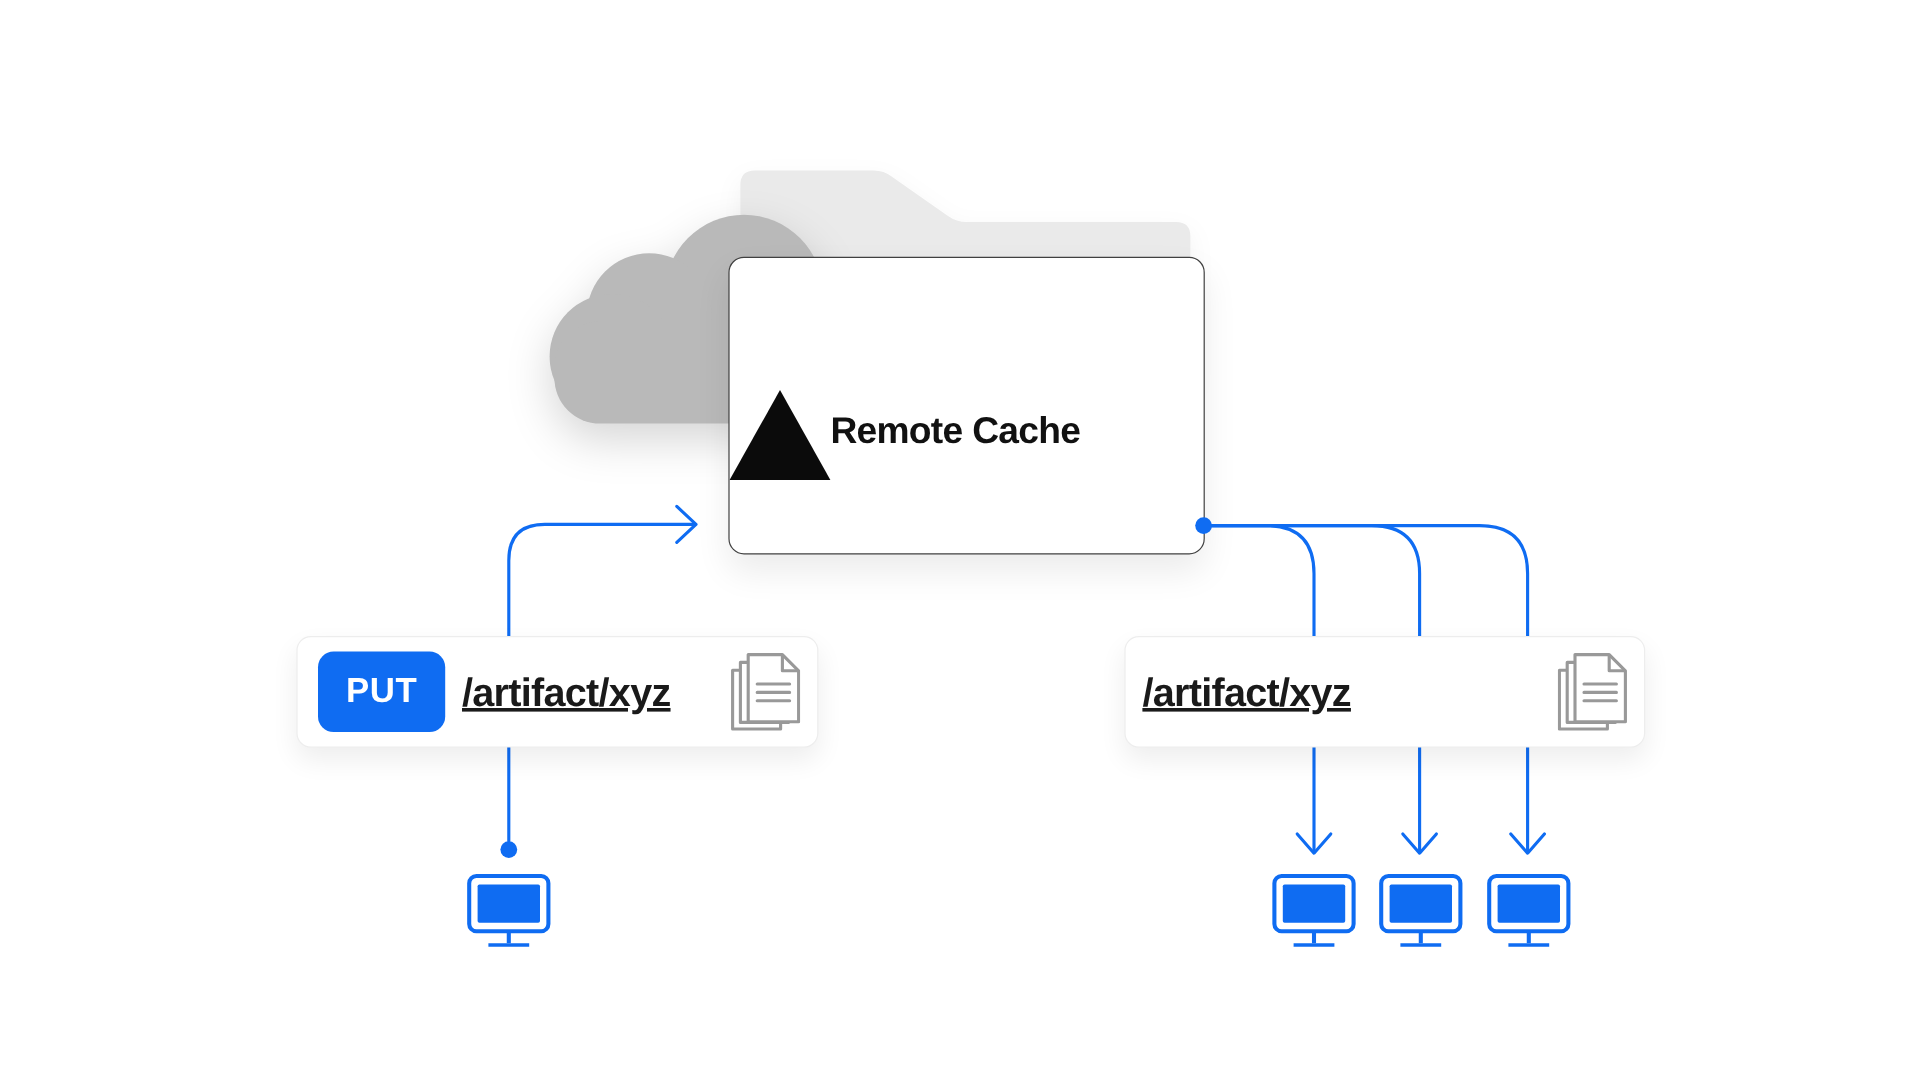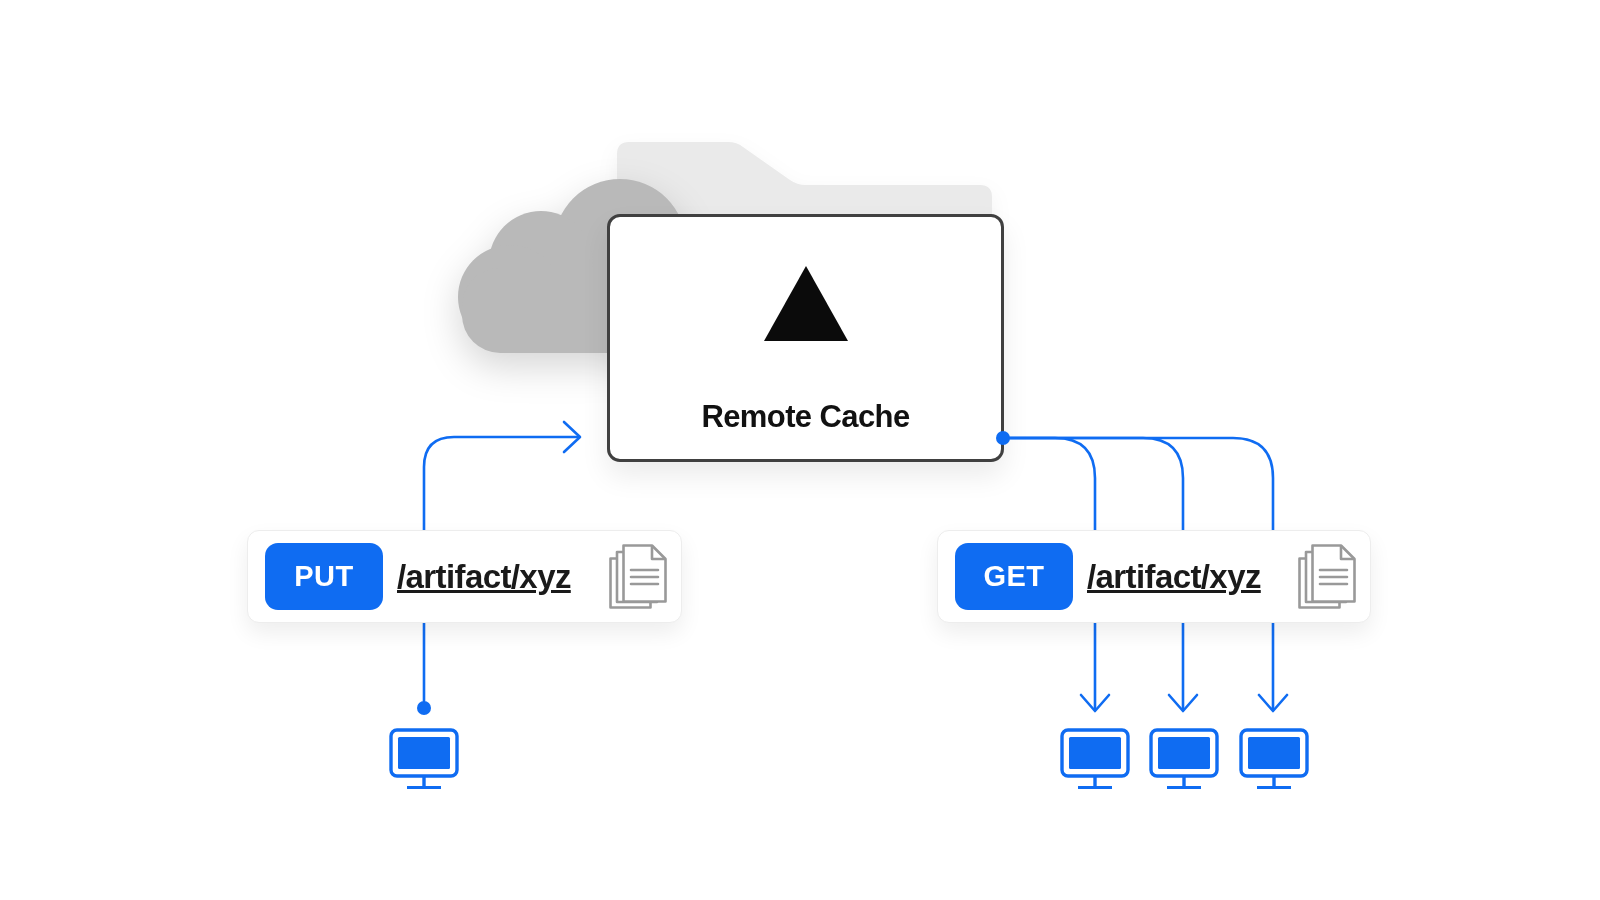--- a/index.html
+++ b/index.html
@@ -6,25 +6,24 @@
   .canvas {
     position:relative; width:1600px; height:900px; background:#ffffff;
     overflow:hidden;
     font-family:"Liberation Sans","DejaVu Sans",sans-serif;
   }
   svg.layer { position:absolute; left:0; top:0; width:1600px; height:900px; }
 
   
   .rc-card {
     position:absolute; left:607px; top:214px; width:397px; height:248px;
-    background:#ffffff; border:3px solid #404040; border-radius:13px;
+    background:#ffffff; border:1px solid #404040; border-radius:13px;
     box-shadow:0 14px 28px rgba(0,0,0,.08);
-    display:flex; flex-direction:column; align-items:center;
+    display:flex; flex-direction:row; align-items:center;
     box-sizing:border-box;
-    gap:17px;
   }
   .triangle {
     margin-top:49px; width:0; height:0;
     border-left:42px solid transparent; border-right:42px solid transparent;
     border-bottom:75px solid #0b0b0b;
   }
   .rc-label {
     margin-top:41px; font-size:31px; font-weight:bold; color:#111111;
     letter-spacing:-0.6px; white-space:nowrap;
   }
@@ -32,21 +31,21 @@
   
   .req-card {
     position:absolute; top:530px; height:93px; background:#ffffff;
     border:1px solid #ededed; border-radius:12px;
     box-shadow:0 10px 22px rgba(0,0,0,.07);
     display:flex; align-items:center; box-sizing:border-box;
   }
   .req-card.put { left:247px; width:435px; }
   .req-card.get { left:937px; width:434px; }
   .method-pill {
-    margin-left:17px; width:118px; height:67px; border-radius:13px;
+    margin-left:17px; width:106px; height:67px; border-radius:13px;
     background:#0f6cf2; color:#ffffff; font-size:29px; font-weight:bold;
     display:flex; align-items:center; justify-content:center;
     letter-spacing:0.5px; flex:0 0 auto;
   }
   .req-path {
     margin-left:14px; font-size:33px; font-weight:bold; color:#1a1a1a;
     letter-spacing:-0.6px; white-space:nowrap;text-decoration:underline;
   }
   .files-icon { margin-left:auto; margin-right:14px; flex:0 0 auto; }
 
@@ -97,21 +96,20 @@
     <svg class="files-icon" width="58" height="66" viewBox="0 0 58 66" fill="#ffffff" stroke="#999999" stroke-width="2.6" stroke-linejoin="round">
       <rect x="1.5" y="14.5" width="40" height="49"></rect>
       <rect x="8" y="8" width="40" height="50"></rect>
       <path d="M14.5 1.5 H43 L56.5 15 V57.5 H14.5 Z"></path>
       <path d="M43 1.5 V15 H56.5" fill="none"></path>
       <path d="M22 26 H49 M22 33 H49 M22 40 H49" fill="none" stroke-linecap="round"></path>
     </svg>
   </div>
 
   <div class="req-card get">
-    <div class="method-pill">GET</div>
     <div class="req-path">/artifact/xyz</div>
     <svg class="files-icon" width="58" height="66" viewBox="0 0 58 66" fill="#ffffff" stroke="#999999" stroke-width="2.6" stroke-linejoin="round">
       <rect x="1.5" y="14.5" width="40" height="49"></rect>
       <rect x="8" y="8" width="40" height="50"></rect>
       <path d="M14.5 1.5 H43 L56.5 15 V57.5 H14.5 Z"></path>
       <path d="M43 1.5 V15 H56.5" fill="none"></path>
       <path d="M22 26 H49 M22 33 H49 M22 40 H49" fill="none" stroke-linecap="round"></path>
     </svg>
   </div>
 

